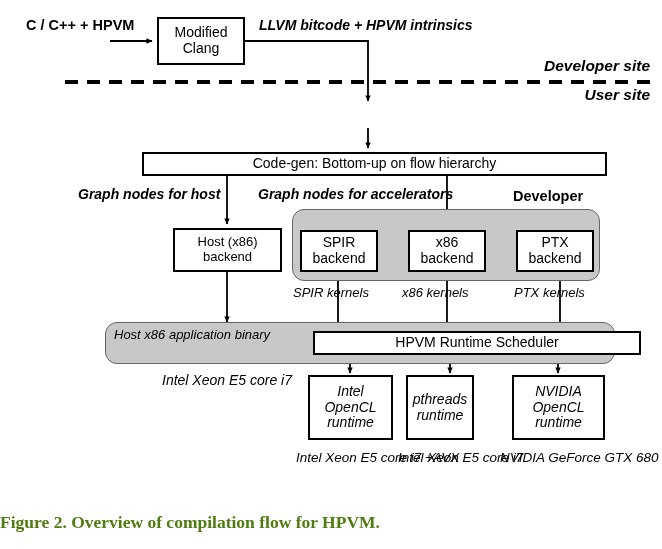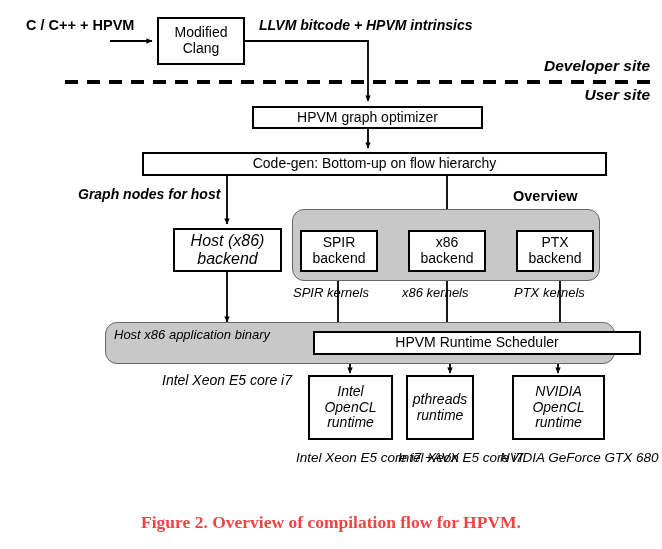--- a/index.html
+++ b/index.html
@@ -59,24 +59,23 @@
     box-sizing: border-box;
     background: #c8c8c8;
     border: 1px solid #666666;
     border-radius: 12px;
     z-index: 1;
   }
   #caption {
     position: absolute;
     left: 0;
     width: 662px;
-    text-align: center;
     font-family: "Liberation Serif", serif;
     font-weight: bold;
-    color: #ef4444;
+    color: #4d7c0f;
   }
 </style>
 </head>
 <body>
 
 <div id="figure-root">
 
   <div class="band" style="left:292px; top:209px; width:308px; height:72px;"></div>
 
   <div class="band" style="left:105px; top:322px; width:510px; height:42px;"></div>
@@ -129,29 +128,26 @@
 
   <div class="lbl bold-italic right" style="left:452px; top:57px; width:198px; font-size:15.5px;">Developer site</div>
 
   <div class="lbl bold-italic right" style="left:452px; top:86px; width:198px; font-size:15.5px;">User site</div>
 
   <div class="node rounded" style="left:157px; top:17px; width:88px; height:48px; font-size:14px;">
     <span class="ln">Modified</span>
     <span class="ln">Clang</span>
   </div>
 
-  <div class="node" style="left:252px; top:106px; width:231px; height:23px; font-size:14px;">
-    <span class="ln">HPVM graph optimizer</span>
-  </div>
 
   <div class="node" style="left:142px; top:152px; width:465px; height:24px; font-size:14px;">
     <span class="ln">Code-gen: Bottom-up on flow hierarchy</span>
   </div>
 
-  <div class="node" style="left:173px; top:228px; width:109px; height:44px; font-size:16px;font-style:italic;">
+  <div class="node" style="left:173px; top:228px; width:109px; height:44px; font-size:13px;">
     <span class="ln">Host (x86)</span>
     <span class="ln">backend</span>
   </div>
 
   <div class="node" style="left:300px; top:230px; width:78px; height:42px; font-size:14px;">
     <span class="ln">SPIR</span>
     <span class="ln">backend</span>
   </div>
 
   <div class="node" style="left:408px; top:230px; width:78px; height:42px; font-size:14px;">
@@ -180,22 +176,23 @@
   </div>
 
   <div class="node rounded italic" style="left:512px; top:375px; width:93px; height:65px; font-size:14px;">
     <span class="ln">NVIDIA</span>
     <span class="ln">OpenCL</span>
     <span class="ln">runtime</span>
   </div>
 
   <div class="lbl bold-italic" style="left:78px; top:186px; font-size:14px;">Graph nodes for host</div>
 
-
-  <div class="lbl bold" style="left:513px; top:188px; font-size:14.5px;">Overview</div>
+  <div class="lbl bold-italic" style="left:258px; top:186px; font-size:14px;">Graph nodes for accelerators</div>
+
+  <div class="lbl bold" style="left:513px; top:188px; font-size:14.5px;">Developer</div>
 
   <div class="lbl italic center" style="left:114px; top:327px; font-size:13px; text-align:right;">Host x86 application binary</div>
 
   <div class="lbl italic center" style="left:293px; top:285px; width:42px; font-size:13px;">
     <span class="ln">SPIR</span>
     <span class="ln">kernels</span>
   </div>
 
   <div class="lbl italic center" style="left:402px; top:285px; width:42px; font-size:13px;">
     <span class="ln">x86</span>

